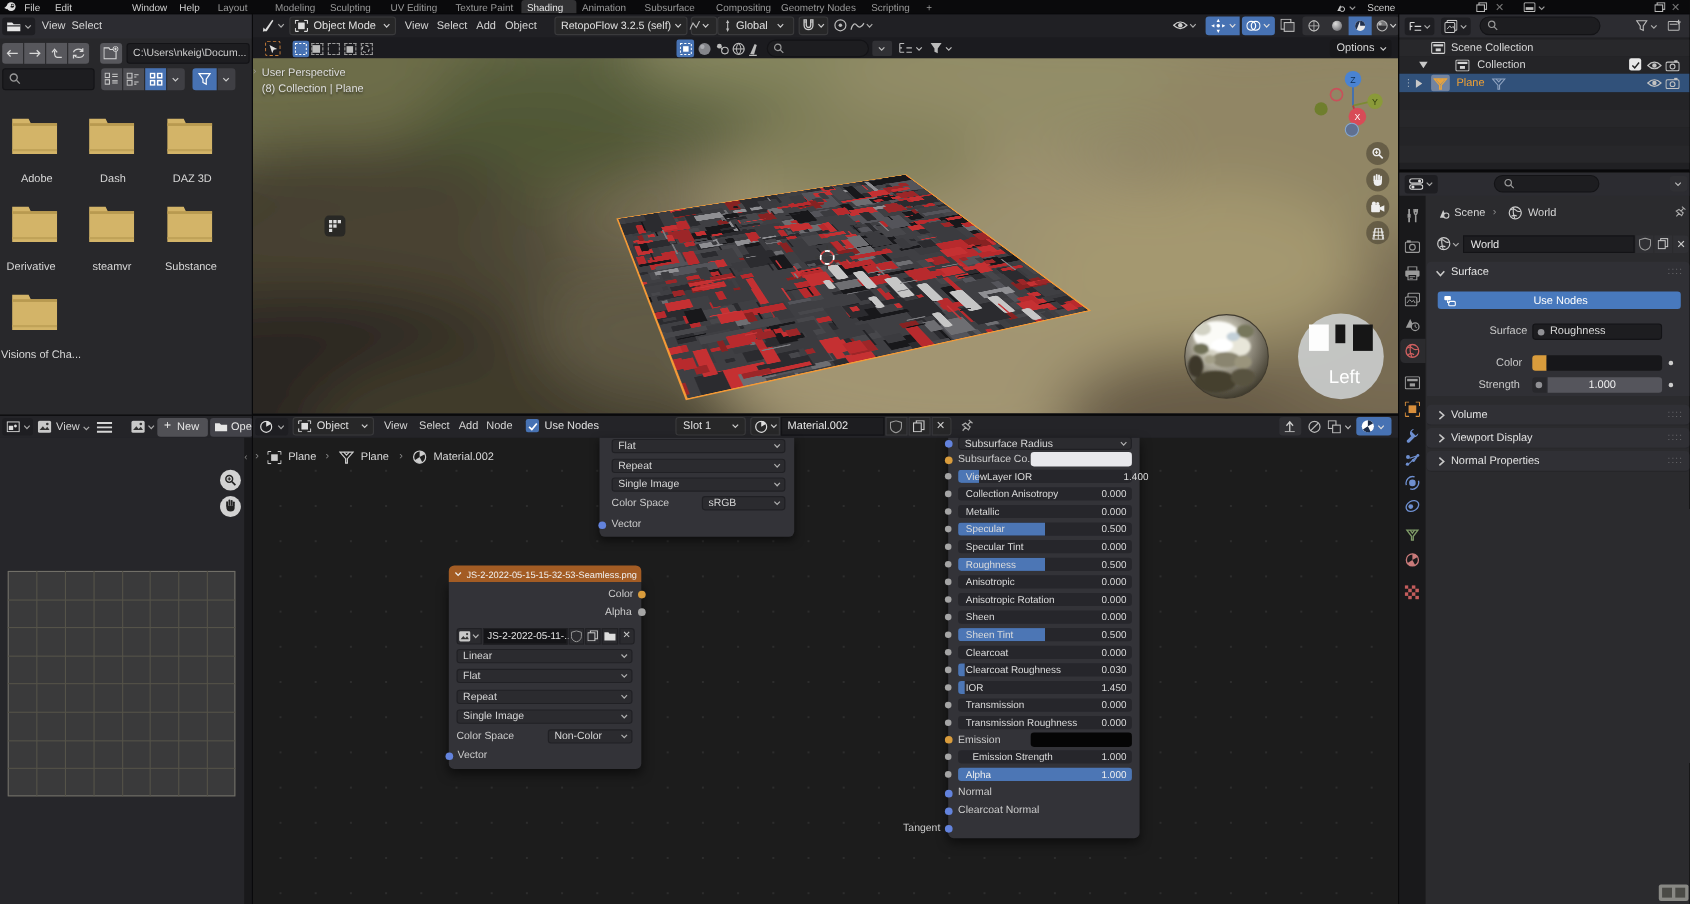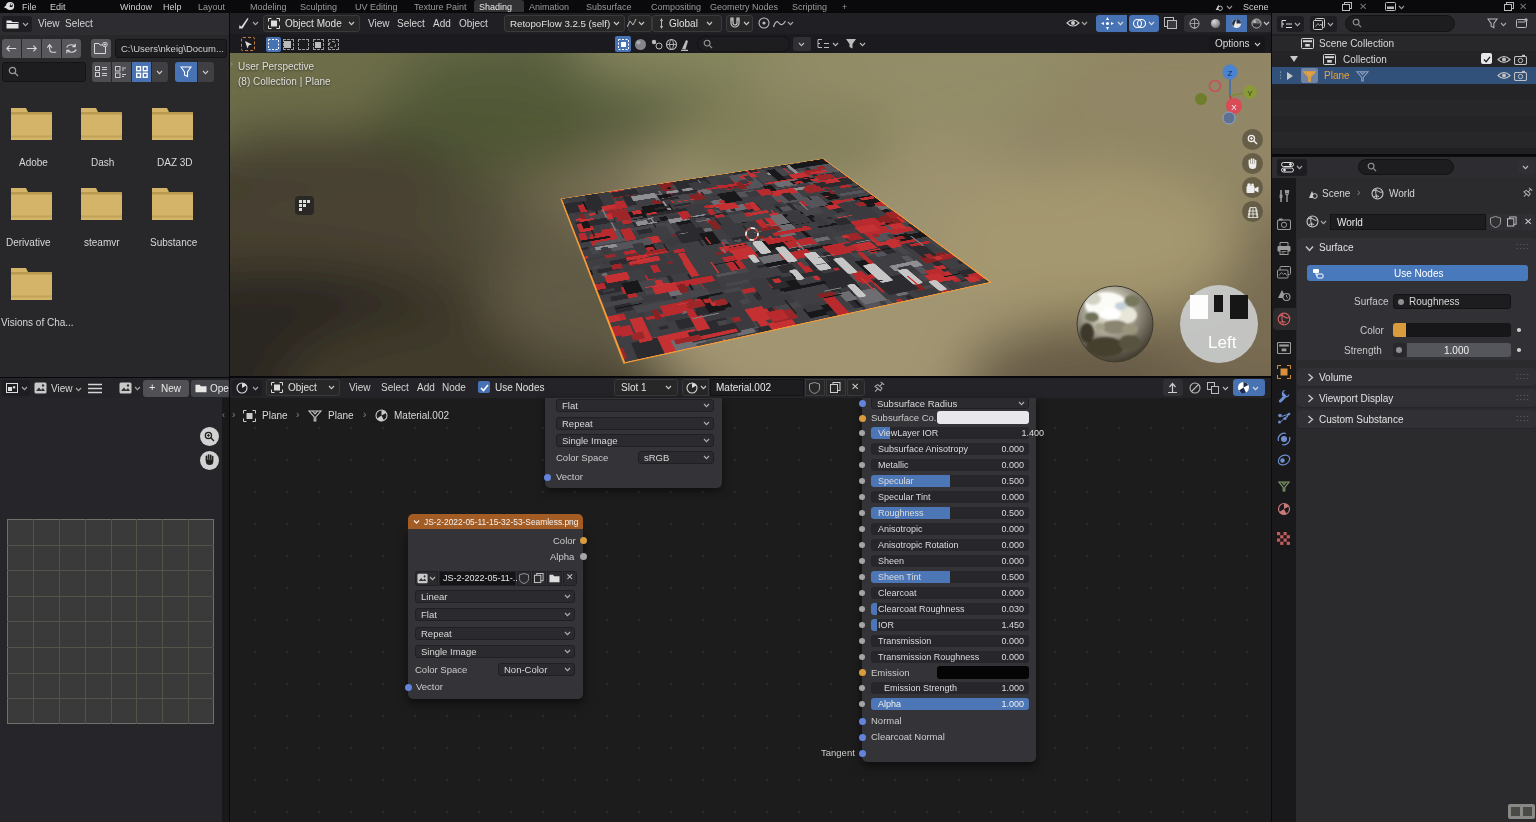--- a/index.html
+++ b/index.html
@@ -1371,21 +1371,21 @@
 <svg style="position:absolute;left:703px;top:455px" width="7" height="5" viewBox="0 0 7 5">
     <path d="M1 1 L3.5 3.6 L6 1" stroke="#b0b0b0" stroke-width="1.1" fill="none"></path>
   </svg>
 <div style="position:absolute;left:543.5px;top:473.5px;width:7.0px;height:7.0px;border-radius:50%;background:#6383dd"></div>
 <div class="tx" style="left:556px;top:471px;font-size:9.5px;color:#ccc">Vector</div>
 <div class="ab" style="left:408px;top:529px;width:175px;height:170px;background:#333338;border-radius:0 0 5px 5px;box-shadow:0 4px 10px rgba(0,0,0,0.55)"></div>
 <div class="ab" style="left:408px;top:514px;width:175px;height:15px;background:#a35c24;border-radius:5px 5px 0 0"></div>
 <svg class="ab" style="left:413px;top:519px" width="7" height="6" viewBox="0 0 7 5">
     <path d="M1 1 L3.5 3.6 L6 1" stroke="#eee" stroke-width="1.2" fill="none"></path>
   </svg>
-<div class="tx" style="left:424px;top:517px;font-size:8.4px;color:#f2f2f2;max-width:156px;overflow:hidden">JS-2-2022-05-11-15-32-53-Seamless.png</div>
+<div class="tx" style="left:424px;top:517px;font-size:8.4px;color:#f2f2f2;max-width:156px;overflow:hidden">JS-2-2022-05-15-15-32-53-Seamless.png</div>
 <div class="tx" style="left:553px;top:535px;font-size:9.5px;color:#ccc">Color</div>
 <div style="position:absolute;left:579.5px;top:536.5px;width:7.0px;height:7.0px;border-radius:50%;background:#d99c3c"></div>
 <div class="tx" style="left:550px;top:551px;font-size:9.5px;color:#ccc">Alpha</div>
 <div style="position:absolute;left:579.5px;top:552.5px;width:7.0px;height:7.0px;border-radius:50%;background:#a5a5a5"></div>
 <div class="ab" style="left:415px;top:571px;width:23px;height:15px;background:#2b2b2f;border:1px solid #202024;border-radius:3px 0 0 3px"></div>
 <svg class="ab" style="left:417px;top:573px" width="11" height="11" viewBox="0 0 13 12">
     <rect x="0.5" y="0.5" width="12" height="11" rx="1.5" fill="#c9c9c9"></rect>
     <path d="M2 9 L5 5.5 L7 8 L9 6 L11 9 Z" fill="#333"></path>
     <circle cx="9" cy="3.5" r="1.2" fill="#333"></circle>
   </svg>
@@ -1448,21 +1448,21 @@
 <div class="ab" style="left:937px;top:411px;width:92px;height:13px;background:#e8e8ec;border-radius:3px"></div>
 <div style="position:absolute;left:858.5px;top:414.5px;width:7.0px;height:7.0px;border-radius:50%;background:#d99c3c"></div>
 <div class="ab" style="left:871px;top:427px;width:158px;height:12px;background:#26262b;border-radius:3px;overflow:hidden">
 <div class="ab" style="left:0;top:0;width:19px;height:12px;background:#4c76b5"></div>
 </div>
 <div class="tx" style="left:878px;top:428px;font-size:9px;color:#dcdcdc">ViewLayer IOR</div>
 <div class="tx" style="right:492px;top:428px;font-size:9px;color:#dcdcdc">1.400</div>
 <div style="position:absolute;left:859px;top:430px;width:6px;height:6px;border-radius:50%;background:#a5a5a5"></div>
 <div class="ab" style="left:871px;top:443px;width:158px;height:12px;background:#26262b;border-radius:3px;overflow:hidden">
 </div>
-<div class="tx" style="left:878px;top:444px;font-size:9px;color:#dcdcdc">Subsurface Anisotropy</div>
+<div class="tx" style="left:878px;top:444px;font-size:9px;color:#dcdcdc">Collection Anisotropy</div>
 <div class="tx" style="right:512px;top:444px;font-size:9px;color:#dcdcdc">0.000</div>
 <div style="position:absolute;left:859px;top:446px;width:6px;height:6px;border-radius:50%;background:#a5a5a5"></div>
 <div class="ab" style="left:871px;top:459px;width:158px;height:12px;background:#26262b;border-radius:3px;overflow:hidden">
 </div>
 <div class="tx" style="left:878px;top:460px;font-size:9px;color:#dcdcdc">Metallic</div>
 <div class="tx" style="right:512px;top:460px;font-size:9px;color:#dcdcdc">0.000</div>
 <div style="position:absolute;left:859px;top:462px;width:6px;height:6px;border-radius:50%;background:#a5a5a5"></div>
 <div class="ab" style="left:871px;top:475px;width:158px;height:12px;background:#26262b;border-radius:3px;overflow:hidden">
 <div class="ab" style="left:0;top:0;width:79px;height:12px;background:#4c76b5"></div>
 </div>
@@ -1732,21 +1732,21 @@
 <div class="ab" style="left:1297px;top:389px;width:239px;height:19px;background:#303035;border-radius:4px;border-bottom:1px solid #26262a"></div>
 <svg class="ab" style="left:1307px;top:394px" width="7" height="9" viewBox="0 0 7 9">
     <path d="M1.5 1 L5.5 4.5 L1.5 8" stroke="#c8c8c8" stroke-width="1.4" fill="none"></path>
   </svg>
 <div class="tx" style="left:1319px;top:393px;font-size:10px;color:#e2e2e2">Viewport Display</div>
 <div class="tx" style="left:1516px;top:392px;font-size:9px;color:#6a6a6e;letter-spacing:1px">::::</div>
 <div class="ab" style="left:1297px;top:410px;width:239px;height:19px;background:#303035;border-radius:4px;border-bottom:1px solid #26262a"></div>
 <svg class="ab" style="left:1307px;top:415px" width="7" height="9" viewBox="0 0 7 9">
     <path d="M1.5 1 L5.5 4.5 L1.5 8" stroke="#c8c8c8" stroke-width="1.4" fill="none"></path>
   </svg>
-<div class="tx" style="left:1319px;top:414px;font-size:10px;color:#e2e2e2">Custom Substance</div>
+<div class="tx" style="left:1319px;top:414px;font-size:10px;color:#e2e2e2">Normal Properties</div>
 <div class="tx" style="left:1516px;top:413px;font-size:9px;color:#6a6a6e;letter-spacing:1px">::::</div>
 <div class="ab" style="left:1273px;top:308px;width:23px;height:22px;background:#2b2b2e;border-radius:4px 0 0 4px"></div>
 <svg class="ab" style="left:1277px;top:189px" width="14" height="14" viewBox="0 0 14 14">
     <path d="M4 1 v5 M4 9 v4" stroke="#9b9b9b" stroke-width="1.6"></path>
     <rect x="2.6" y="5.5" width="2.8" height="3.5" fill="#9b9b9b"></rect>
     <path d="M10 1 v3 M8.5 1 Q8.5 6 10 6 Q11.5 6 11.5 1 M10 6 v7" stroke="#9b9b9b" stroke-width="1.4" fill="none"></path>
   </svg>
 <svg class="ab" style="left:1277px;top:218px" width="14" height="12" viewBox="0 0 14 12">
     <rect x="0.5" y="2" width="13" height="9.5" rx="1.5" fill="none" stroke="#9b9b9b" stroke-width="1.1"></rect>
     <circle cx="7" cy="6.8" r="2.6" fill="none" stroke="#9b9b9b"></circle>

